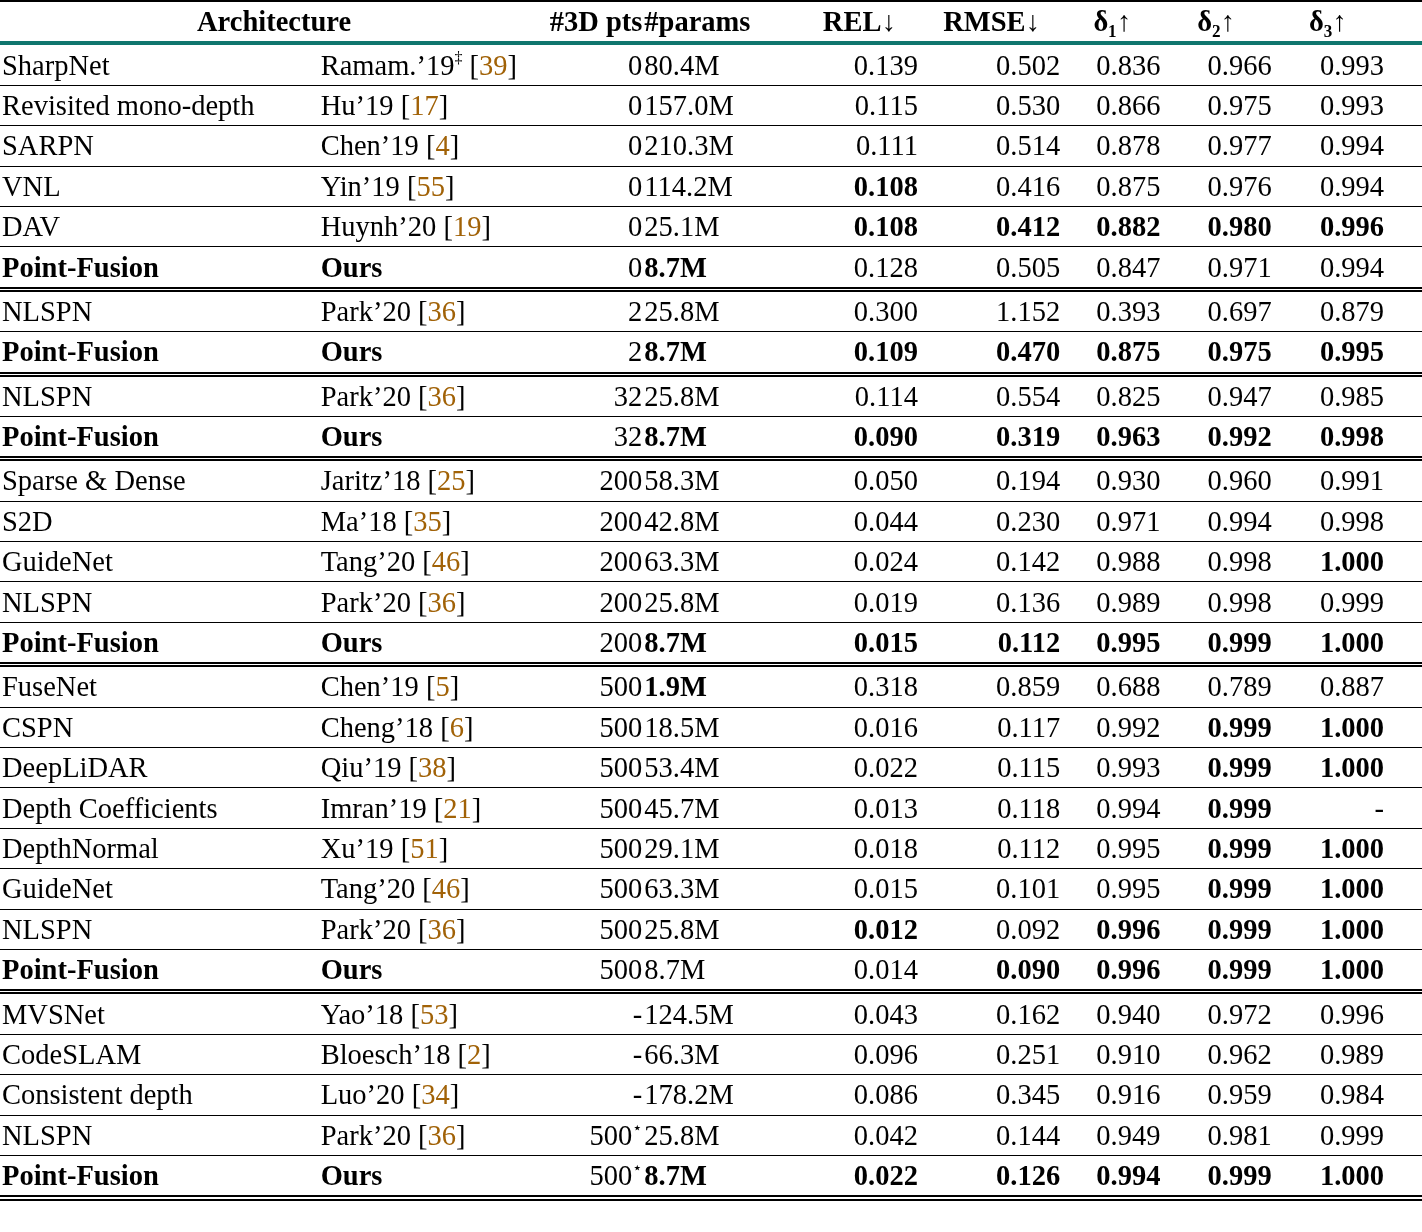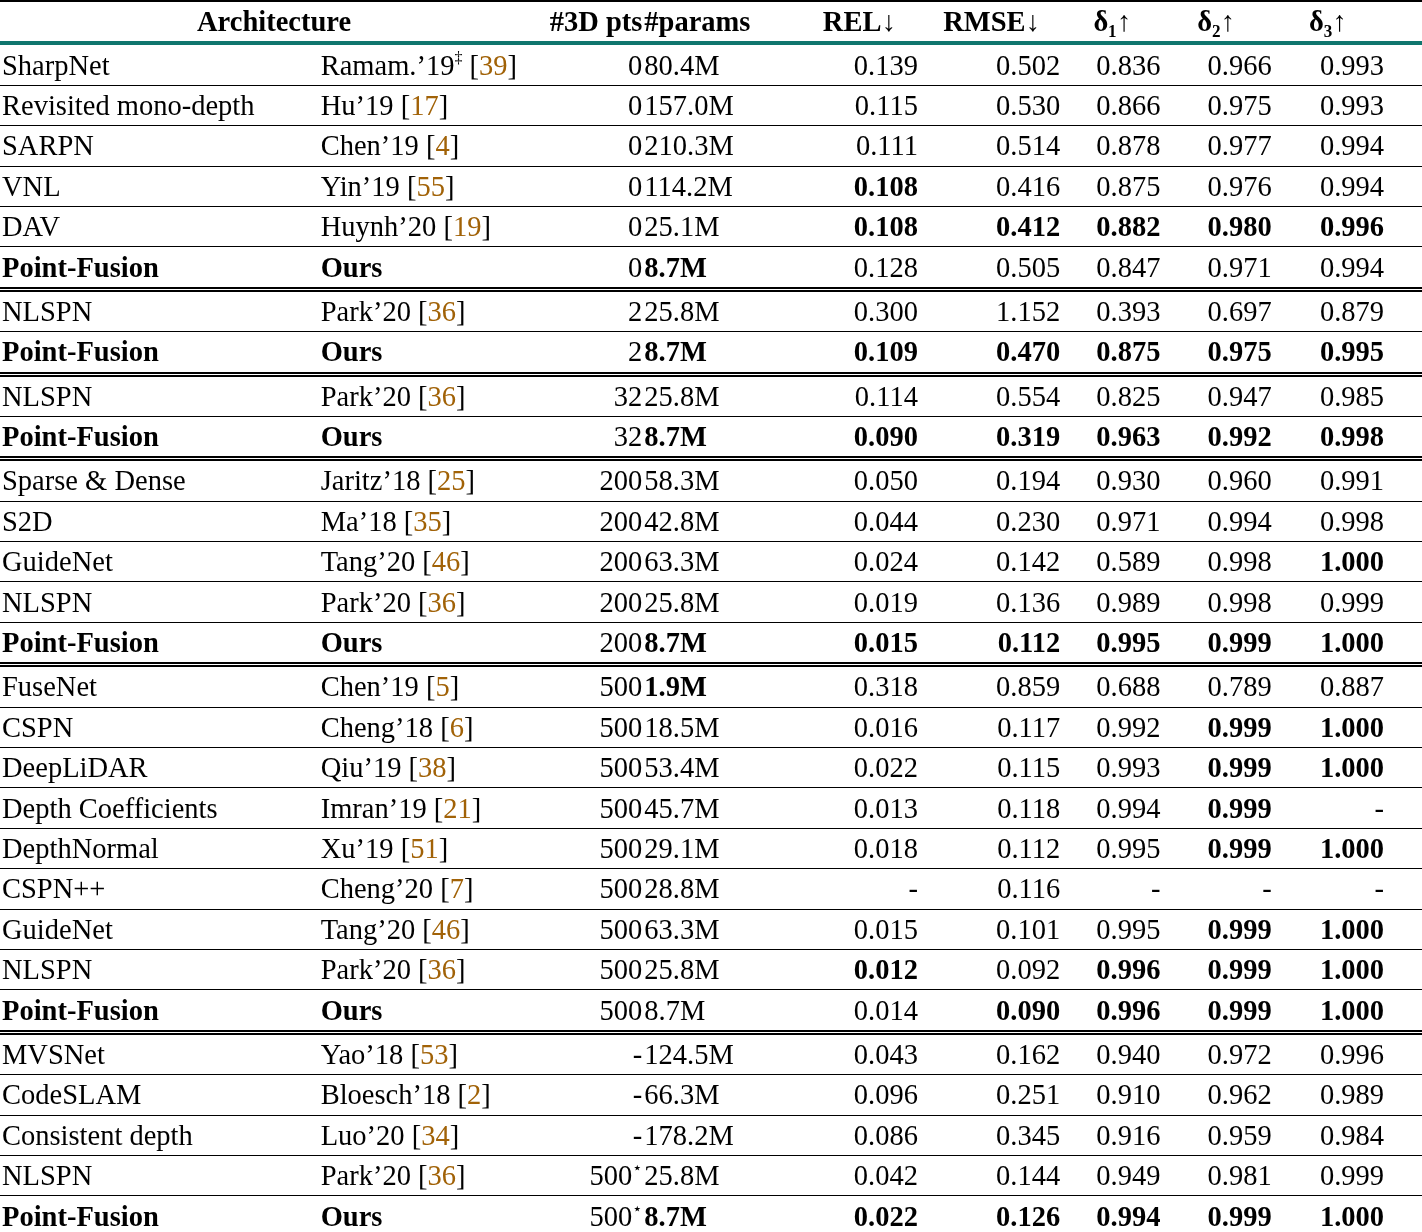--- a/index.html
+++ b/index.html
@@ -177,21 +177,21 @@
         <td class="c-d2"><span>0.994</span></td>
         <td class="c-d3"><span>0.998</span></td>
       </tr>
       <tr>
         <td class="c-name">GuideNet</td>
         <td class="c-ref"><span>Tang’20</span> [<span class="cite">46</span>]</td>
         <td class="c-pts"><span>200</span></td>
         <td class="c-params"><span>63.3M</span></td>
         <td class="c-rel"><span>0.024</span></td>
         <td class="c-rmse"><span>0.142</span></td>
-        <td class="c-d1"><span>0.589</span></td>
+        <td class="c-d1"><span>0.988</span></td>
         <td class="c-d2"><span>0.998</span></td>
         <td class="c-d3 b"><span>1.000</span></td>
       </tr>
       <tr>
         <td class="c-name">NLSPN</td>
         <td class="c-ref"><span>Park’20</span> [<span class="cite">36</span>]</td>
         <td class="c-pts"><span>200</span></td>
         <td class="c-params"><span>25.8M</span></td>
         <td class="c-rel"><span>0.019</span></td>
         <td class="c-rmse"><span>0.136</span></td>
@@ -257,31 +257,20 @@
       <tr>
         <td class="c-name">DepthNormal</td>
         <td class="c-ref"><span>Xu’19</span> [<span class="cite">51</span>]</td>
         <td class="c-pts"><span>500</span></td>
         <td class="c-params"><span>29.1M</span></td>
         <td class="c-rel"><span>0.018</span></td>
         <td class="c-rmse"><span>0.112</span></td>
         <td class="c-d1"><span>0.995</span></td>
         <td class="c-d2 b"><span>0.999</span></td>
         <td class="c-d3 b"><span>1.000</span></td>
-      </tr>
-      <tr>
-        <td class="c-name">CSPN++</td>
-        <td class="c-ref"><span>Cheng’20</span> [<span class="cite">7</span>]</td>
-        <td class="c-pts"><span>500</span></td>
-        <td class="c-params"><span>28.8M</span></td>
-        <td class="c-rel"><span>-</span></td>
-        <td class="c-rmse"><span>0.116</span></td>
-        <td class="c-d1"><span>-</span></td>
-        <td class="c-d2"><span>-</span></td>
-        <td class="c-d3"><span>-</span></td>
       </tr>
       <tr>
         <td class="c-name">GuideNet</td>
         <td class="c-ref"><span>Tang’20</span> [<span class="cite">46</span>]</td>
         <td class="c-pts"><span>500</span></td>
         <td class="c-params"><span>63.3M</span></td>
         <td class="c-rel"><span>0.015</span></td>
         <td class="c-rmse"><span>0.101</span></td>
         <td class="c-d1"><span>0.995</span></td>
         <td class="c-d2 b"><span>0.999</span></td>

